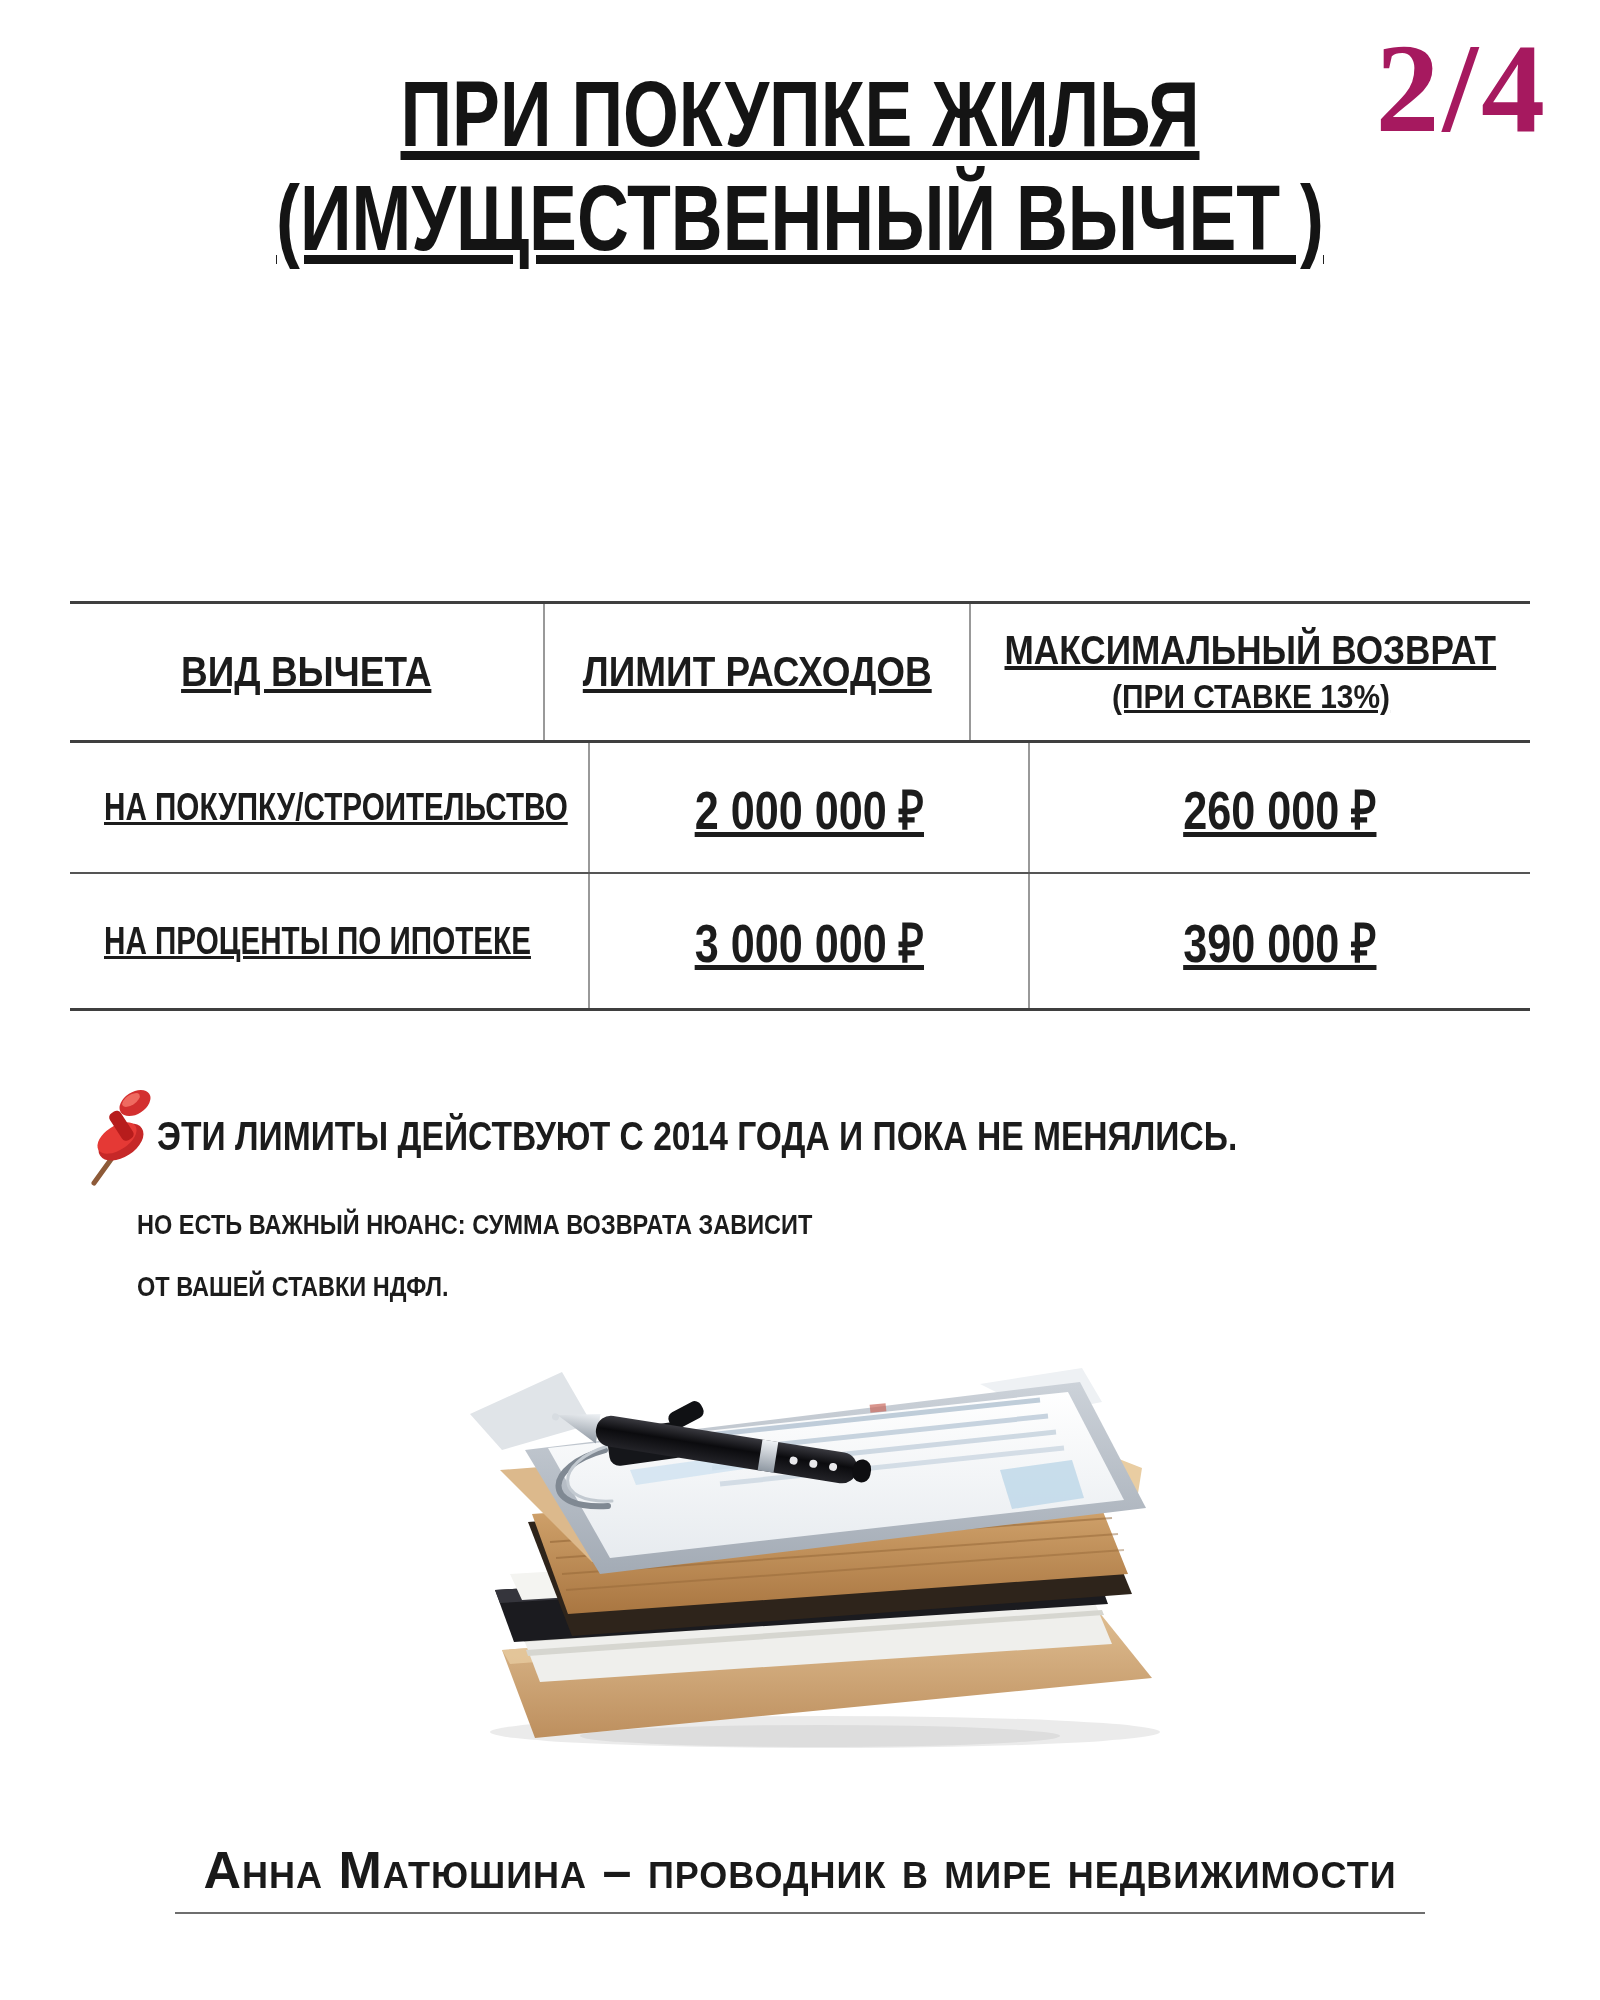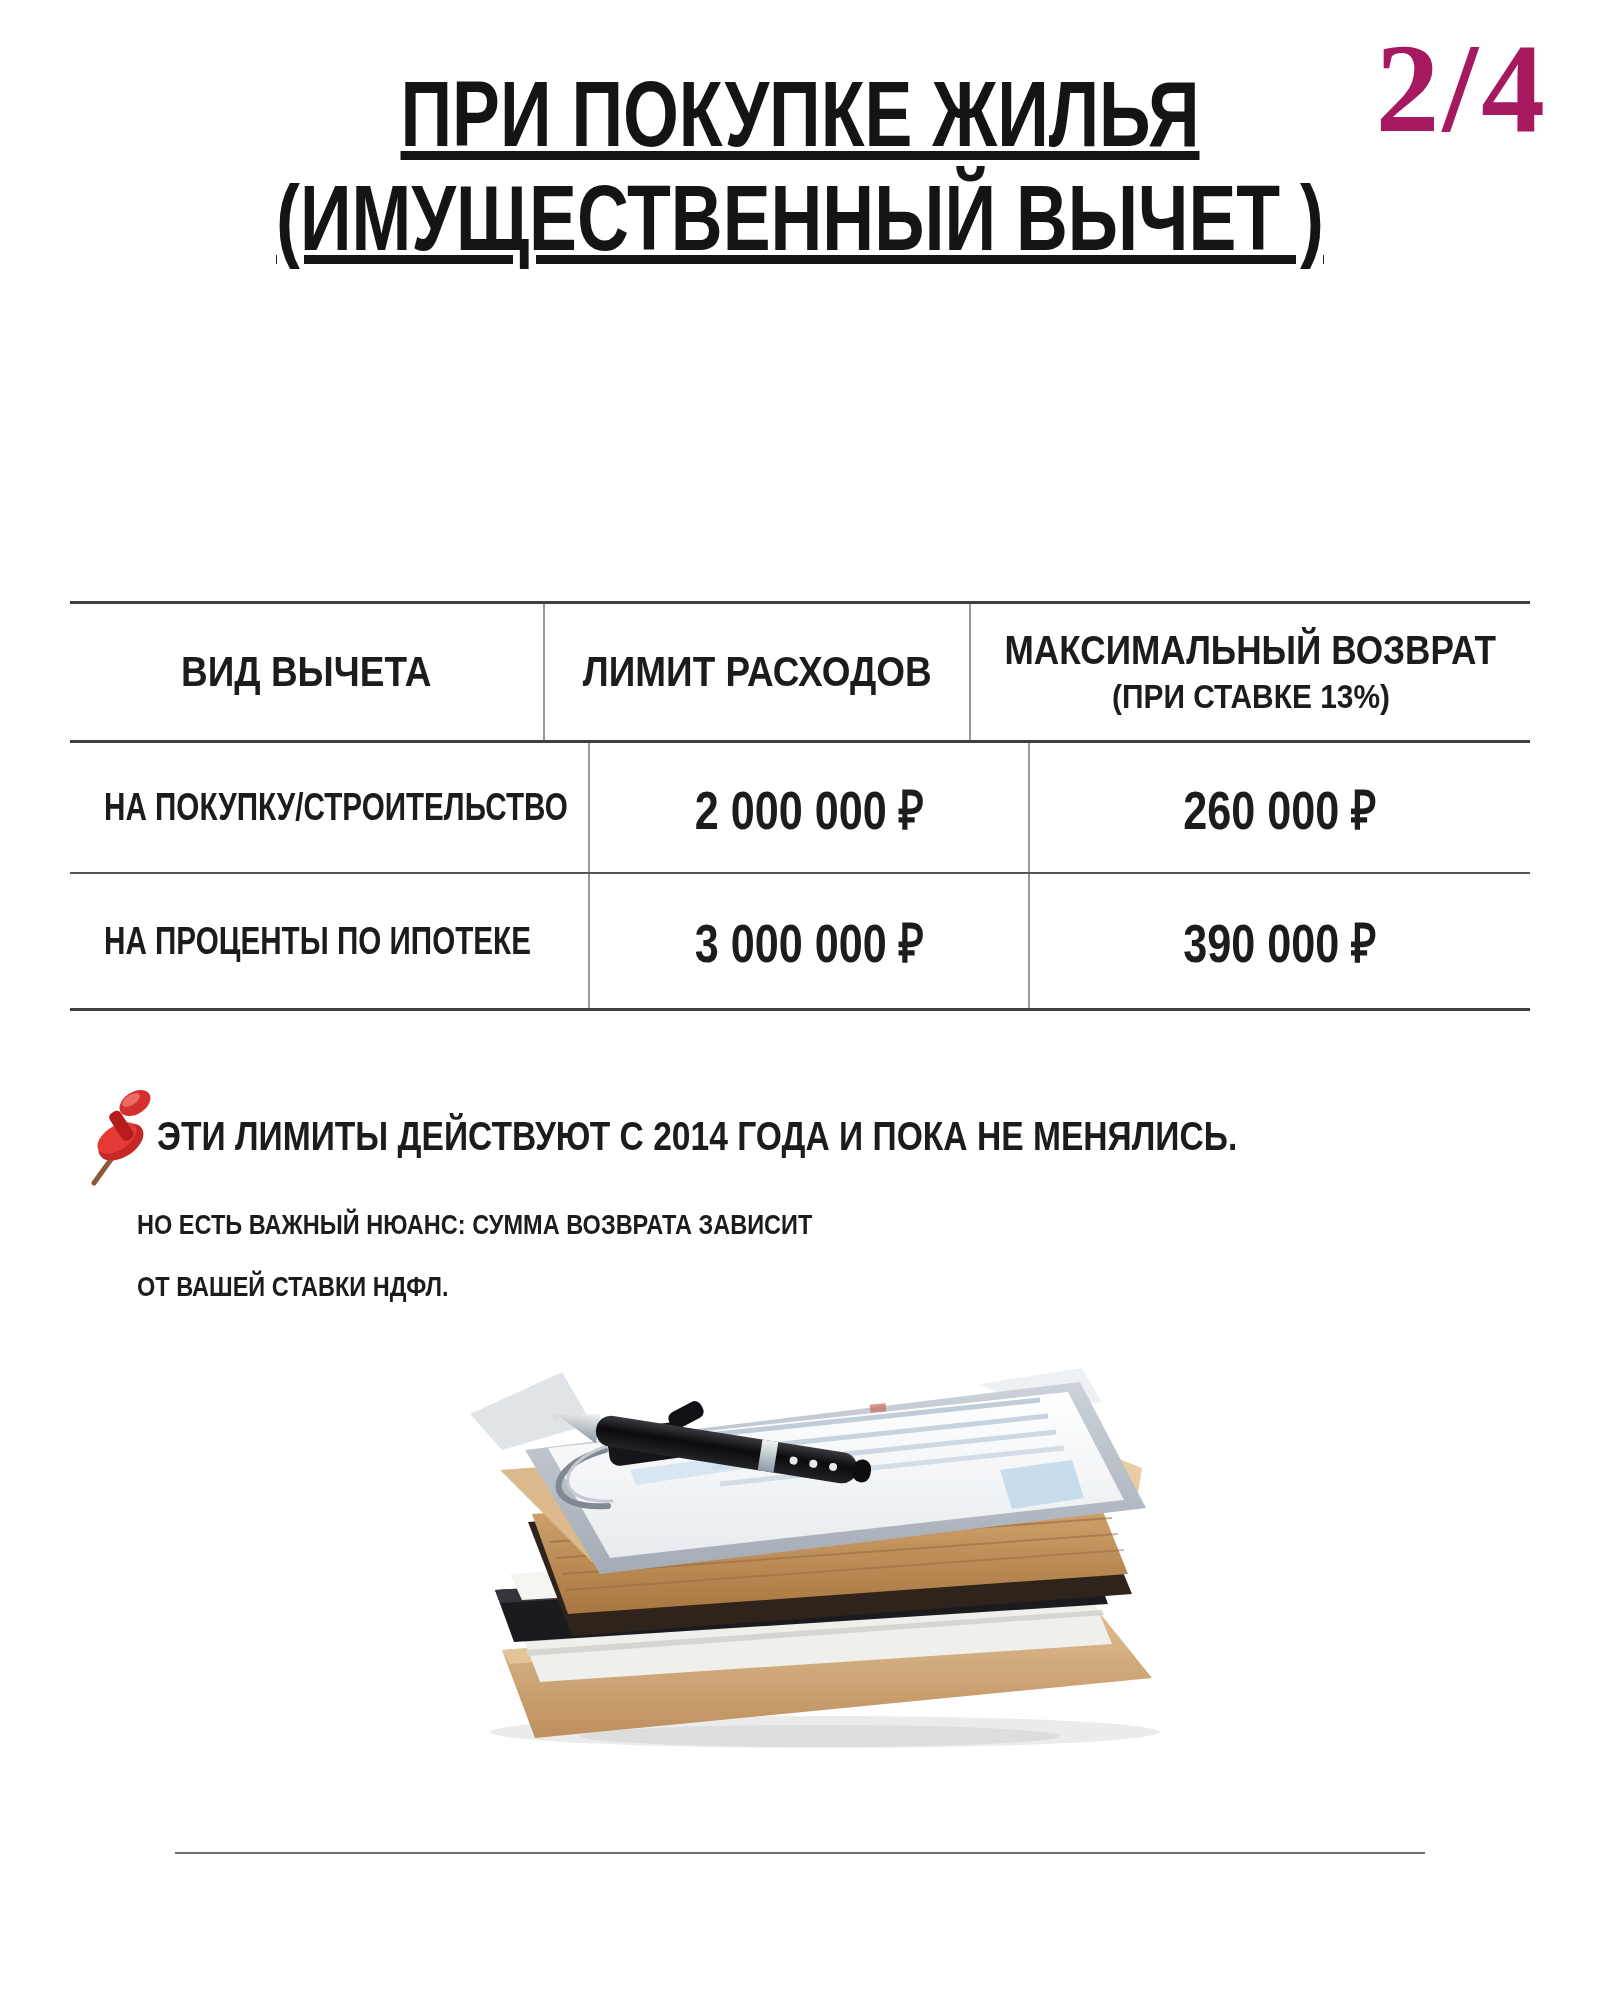--- a/index.html
+++ b/index.html
@@ -21,21 +21,21 @@
   }
   .title .line {
     display:block; font-size:92px; line-height:104px; white-space:nowrap;
     transform:scaleX(0.78); transform-origin:center;
   }
   
   .tbl {
     position:absolute; left:70px; top:601px; width:1460px;
     border-top:3px solid #3f3f3f; border-bottom:3px solid #3f3f3f;
   }
-  .row { display:flex; }
+  .row { display:flex;text-decoration:underline; }
   .row-head { height:139px; border-bottom:3px solid #3f3f3f; }
   .row-1 { height:131px; border-bottom:2px solid #555; }
   .row-2 { height:134px; }
   .cell { display:flex; flex-direction:column; justify-content:center; align-items:center; }
   .c1 { width:488px; }
   .c2 { width:440px; border-left:2px solid #999;text-align:center; }
   .c3 { flex:1; border-left:2px solid #999; }
   .cell-label { align-items:flex-start; padding-left:4px;margin-left:30px; }
   .th { font-size:42px; font-weight:bold; }
   .th3a { font-size:40px; font-weight:bold; line-height:48px; }
@@ -212,16 +212,17 @@
         <rect x="322" y="62" width="16" height="31" fill="url(#gMetal)"></rect>
         <circle cx="356" cy="78" r="4" fill="#e9e9ec"></circle>
         <circle cx="376" cy="78" r="4" fill="#e9e9ec"></circle>
         <circle cx="396" cy="78" r="4" fill="#e9e9ec"></circle>
         <rect x="416" y="66" width="18" height="23" rx="9" fill="#0e0e11"></rect>
       </g>
     </svg>
   </div>
 
   <div class="footer">
+    <div class="footer-text">Анна Матюшина – проводник в мире недвижимости</div>
     <div class="footer-rule"></div>
   </div>
 
 </div>
 
 </body></html>

